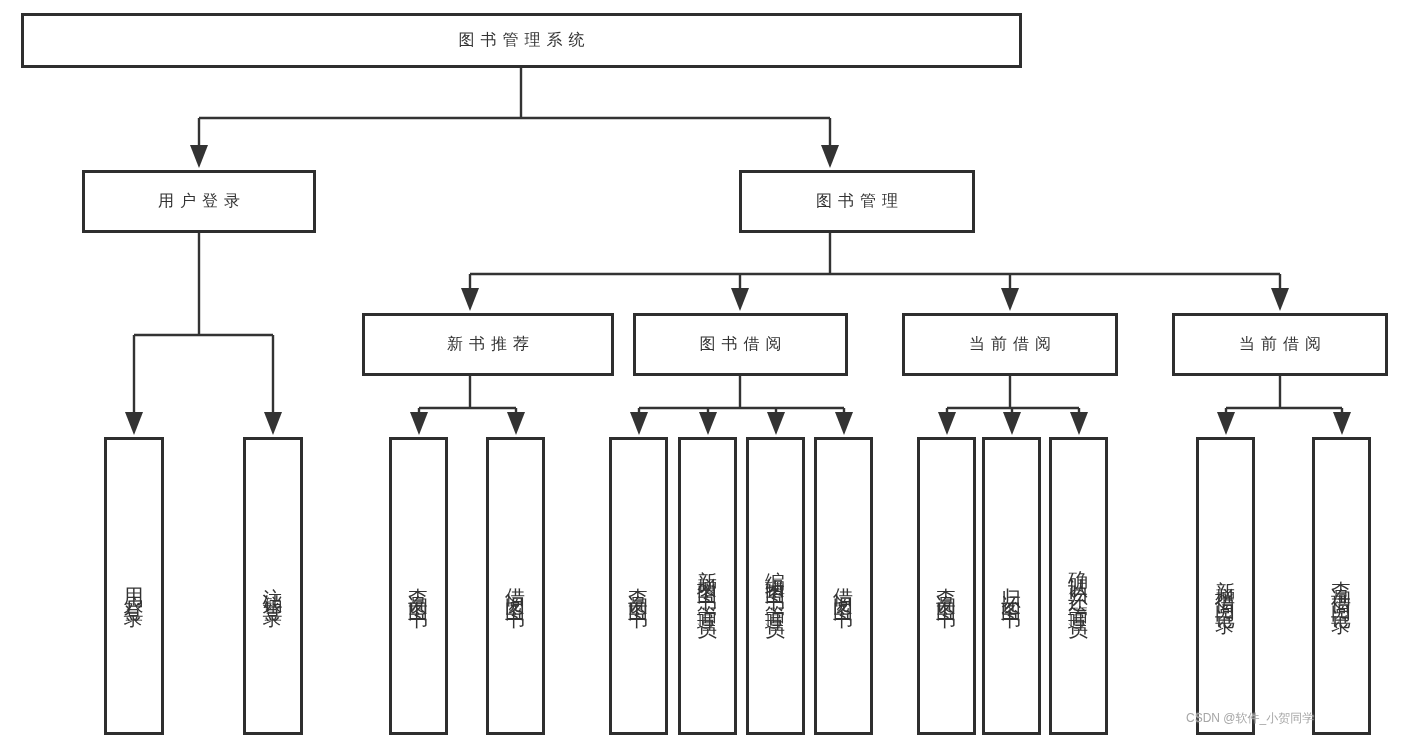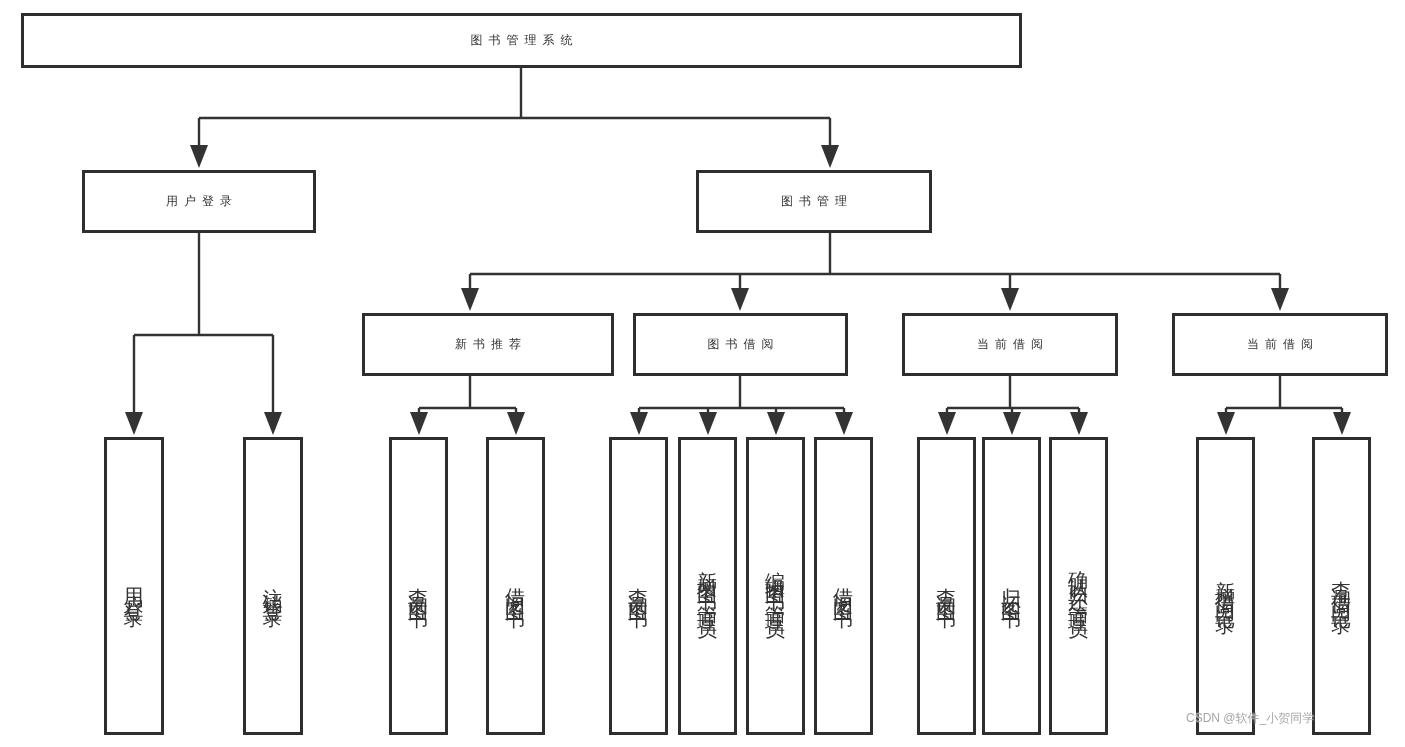--- a/index.html
+++ b/index.html
@@ -23,21 +23,21 @@
   .ahead{fill:var(--line);stroke:none;}
   .node{
     position:absolute;
     box-sizing:border-box;
     background:#ffffff;
     border:3px solid var(--box-border);
     display:flex;align-items:center;justify-content:center;
     z-index:2;
   }
   .hbox{
-    font-size:12px;
+    font-size:16px;
     letter-spacing:6px;
     text-indent:6px;
     white-space:nowrap;
     text-align:right;
   }
   .vbox{
     writing-mode:vertical-rl;
     text-orientation:mixed;
     font-size:20px;
     letter-spacing:7px;
@@ -107,21 +107,21 @@
     <g>
       <path class="cline" d="M1280 376 V408 M1226 408 H1342 M1226 408 V413 M1342 408 V413"></path>
       <use href="#ah" class="ahead" transform="translate(1226,435)"></use>
       <use href="#ah" class="ahead" transform="translate(1342,435)"></use>
     </g>
   </svg>
 
   <div class="node hbox" style="left:21px;top:13px;width:1001px;height:55px;">图书管理系统</div>
 
   <div class="node hbox" style="left:82px;top:170px;width:234px;height:63px;">用户登录</div>
-  <div class="node hbox" style="left:696px;top:170px;width:236px;height:63px;">图书管理</div>
+  <div class="node hbox" style="left:739px;top:170px;width:236px;height:63px;">图书管理</div>
 
   <div class="node hbox" style="left:362px;top:313px;width:252px;height:63px;">新书推荐</div>
   <div class="node hbox" style="left:902px;top:313px;width:216px;height:63px;">当前借阅</div>
   <div class="node hbox" style="left:633px;top:313px;width:215px;height:63px;">图书借阅</div>
   <div class="node hbox" style="left:1172px;top:313px;width:216px;height:63px;">当前借阅</div>
 
   <div class="node vbox" style="left:104px;top:437px;width:60px;height:298px;">用户登录</div>
   <div class="node vbox" style="left:243px;top:437px;width:60px;height:298px;">注销登录</div>
 
   <div class="node vbox" style="left:389px;top:437px;width:59px;height:298px;">查询图书</div>

